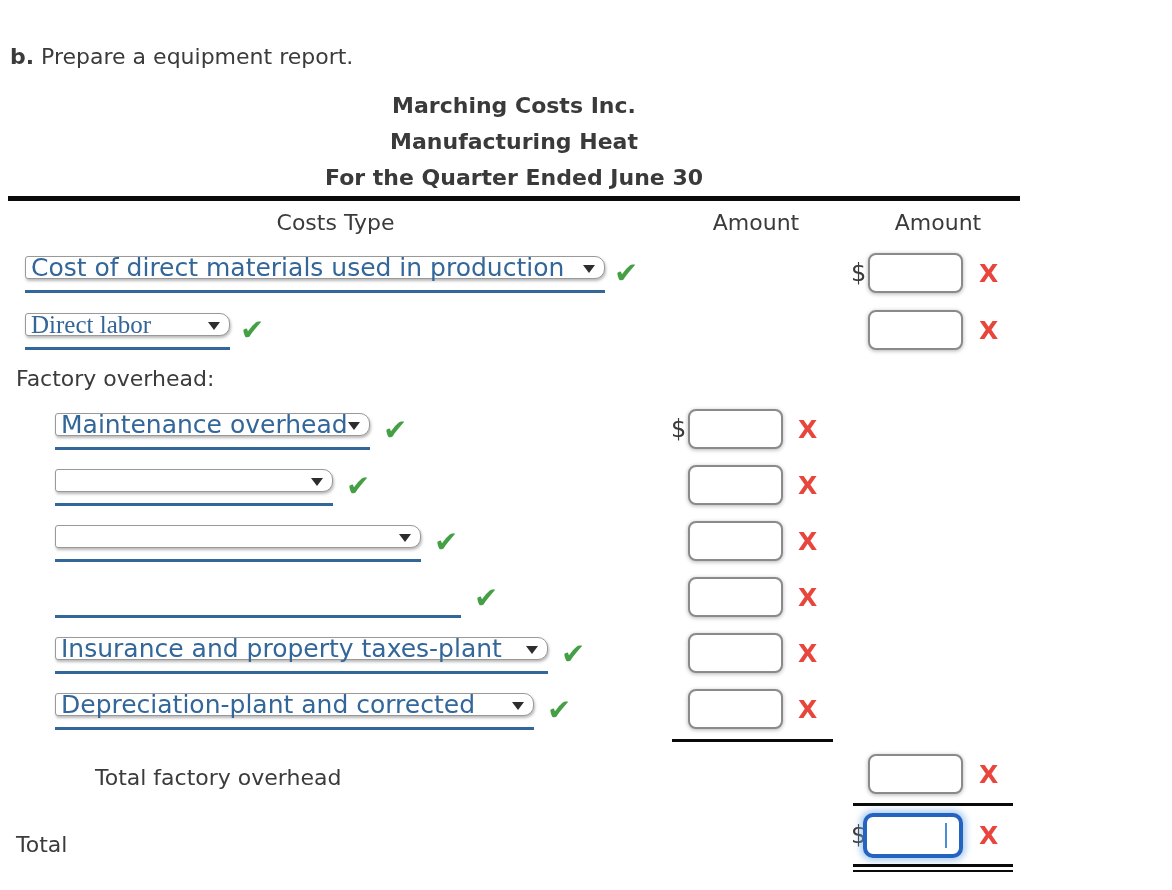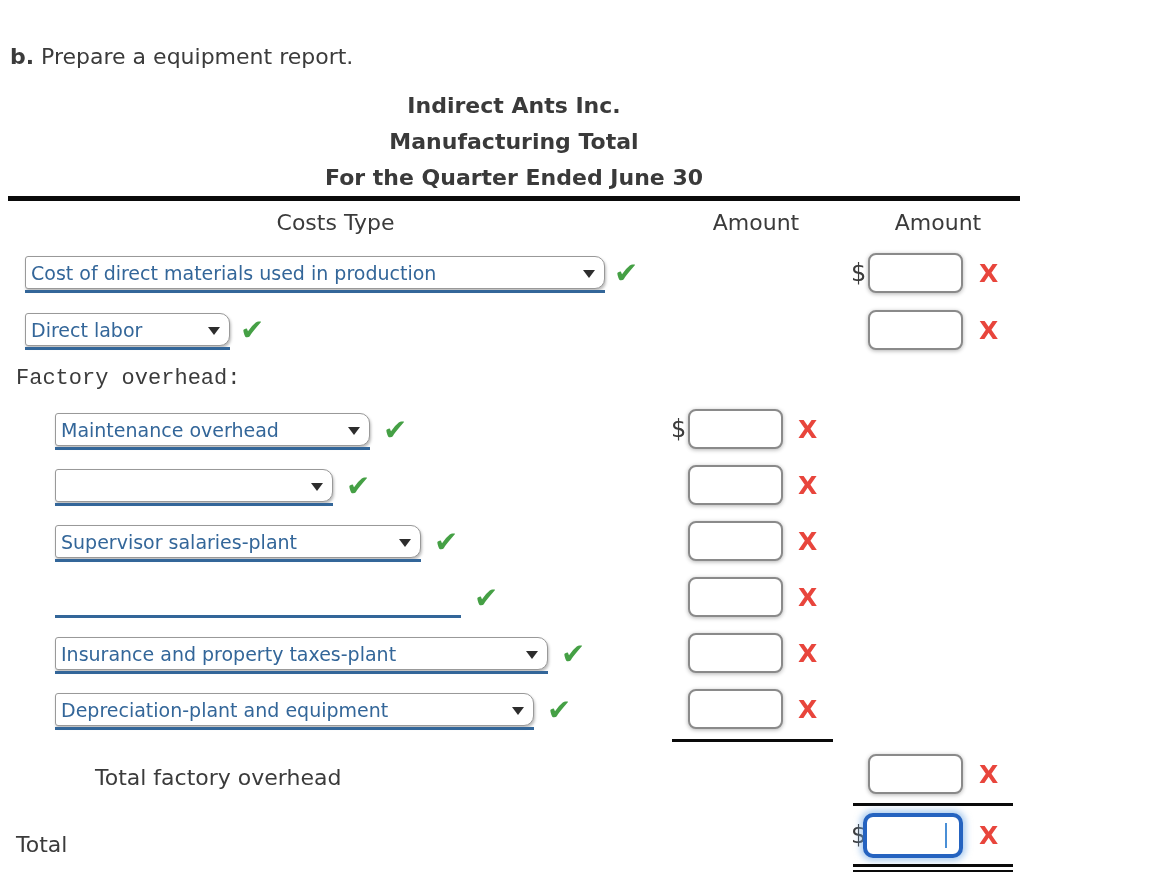--- a/index.html
+++ b/index.html
@@ -8,23 +8,23 @@
     font-family:"DejaVu Sans","Liberation Sans",sans-serif;color:#3b3b3b;
   }
   .abs{position:absolute;}
   .lbl{font-size:22px;color:#3b3b3b;white-space:nowrap;}
   .bold{font-weight:bold;}
   .center{text-align:center;}
   .title-block{line-height:36px;font-weight:bold;font-size:22px;color:#3a3a3a;}
   .thick-rule{background:#0a0a0a;height:5px;}
   .hrule{background:#0a0a0a;height:2.5px;}
   .sel{
-    position:absolute;height:33px;background:#fff;border:1.5px solid #999;
+    position:absolute;height:23px;background:#fff;border:1.5px solid #999;
     border-radius:3px 10px 10px 3px;box-shadow:1px 2px 3px rgba(0,0,0,.28);
-    color:#336699;font-size:19px;display:flex;align-items:center;
+    color:#336699;font-size:25px;display:flex;align-items:center;
     padding:0 28px 0 5px;white-space:nowrap;box-sizing:border-box;cursor:pointer;
   }
   .arrow{
     position:absolute;right:9px;top:50%;margin-top:-3px;width:0;height:0;
     border-left:6px solid transparent;border-right:6px solid transparent;
     border-top:8px solid #2d2d2d;
   }
   .blue-underline{position:absolute;height:3.5px;background:#336699;}
   .check{
     position:absolute;color:#45a045;font-size:29px;height:33px;
@@ -56,72 +56,71 @@
 <body>
 
 <div id="screen">
 
   <div class="abs lbl" style="left:10px;top:44px;">
     <span class="bold">b.</span>
     <span>Prepare a equipment report.</span>
   </div>
 
   <div class="abs title-block center" style="left:8px;top:88px;width:1012px;">
-    <div>Indirect Ants Inc.</div>
-    <div>Manufacturing Total</div>
+    <div>Marching Costs Inc.</div>
+    <div>Manufacturing Heat</div>
     <div>For the Quarter Ended June 30</div>
   </div>
 
   <div class="abs thick-rule" style="left:8px;top:196px;width:1012px;"></div>
 
   <div class="abs lbl center" style="left:8px;top:210px;width:655px;">Costs Type</div>
   <div class="abs lbl center" style="left:700px;top:210px;width:112px;">Amount</div>
   <div class="abs lbl center" style="left:882px;top:210px;width:112px;">Amount</div>
 
   <div class="sel" style="left:25px;top:256px;width:580px;">
     <span>Cost of direct materials used in production</span>
     <span class="arrow"></span>
   </div>
   <div class="blue-underline abs" style="left:25px;top:289.5px;width:580px;"></div>
   <div class="check" style="left:614px;top:256px;">✔</div>
   <div class="dollar" style="left:851px;top:253px;">$</div>
   <input class="ibox" style="left: 868px; top: 253px;" value="">
   <div class="xmark" style="left:979px;top:253px;">X</div>
 
-  <div class="sel" style="left:25px;top:313px;width:205px;">
+  <div class="sel" style="left:25px;top:313px;width:205px;font-family:Liberation Serif, serif;">
     <span>Direct labor</span>
     <span class="arrow"></span>
   </div>
   <div class="blue-underline abs" style="left:25px;top:346.5px;width:205px;"></div>
   <div class="check" style="left:240px;top:313px;">✔</div>
   <input class="ibox" style="left: 868px; top: 310px;" value="">
   <div class="xmark" style="left:979px;top:310px;">X</div>
 
-  <div class="abs lbl" style="left:16px;top:366px;font-family:Liberation Mono, monospace;">Factory overhead:</div>
+  <div class="abs lbl" style="left:16px;top:366px;">Factory overhead:</div>
 
   <div class="sel" style="left:55px;top:413px;width:315px;">
     <span>Maintenance overhead</span>
     <span class="arrow"></span>
   </div>
   <div class="blue-underline abs" style="left:55px;top:446.5px;width:315px;"></div>
   <div class="check" style="left:383px;top:413px;">✔</div>
   <div class="dollar" style="left:671px;top:409px;">$</div>
   <input class="ibox" style="left: 688px; top: 409px;" value="">
   <div class="xmark" style="left:798px;top:409px;">X</div>
 
   <div class="sel" style="left:55px;top:469px;width:278px;">
     <span class="arrow"></span>
   </div>
   <div class="blue-underline abs" style="left:55px;top:502.5px;width:278px;"></div>
   <div class="check" style="left:346px;top:469px;">✔</div>
   <input class="ibox" style="left: 688px; top: 465px;" value="">
   <div class="xmark" style="left:798px;top:465px;">X</div>
 
   <div class="sel" style="left:55px;top:525px;width:366px;">
-    <span>Supervisor salaries-plant</span>
     <span class="arrow"></span>
   </div>
   <div class="blue-underline abs" style="left:55px;top:558.5px;width:366px;"></div>
   <div class="check" style="left:434px;top:525px;">✔</div>
   <input class="ibox" style="left: 688px; top: 521px;" value="">
   <div class="xmark" style="left:798px;top:521px;">X</div>
 
   <div class="blue-underline abs" style="left:55px;top:614.5px;width:406px;"></div>
   <div class="check" style="left:474px;top:581px;">✔</div>
   <input class="ibox" style="left: 688px; top: 577px;" value="">
@@ -130,21 +129,21 @@
   <div class="sel" style="left:55px;top:637px;width:493px;">
     <span>Insurance and property taxes-plant</span>
     <span class="arrow"></span>
   </div>
   <div class="blue-underline abs" style="left:55px;top:670.5px;width:493px;"></div>
   <div class="check" style="left:561px;top:637px;">✔</div>
   <input class="ibox" style="left: 688px; top: 633px;" value="">
   <div class="xmark" style="left:798px;top:633px;">X</div>
 
   <div class="sel" style="left:55px;top:693px;width:479px;">
-    <span>Depreciation-plant and equipment</span>
+    <span>Depreciation-plant and corrected</span>
     <span class="arrow"></span>
   </div>
   <div class="blue-underline abs" style="left:55px;top:726.5px;width:479px;"></div>
   <div class="check" style="left:547px;top:693px;">✔</div>
   <input class="ibox" style="left: 688px; top: 689px;" value="">
   <div class="xmark" style="left:798px;top:689px;">X</div>
 
   <div class="abs hrule" style="left:672px;top:739px;width:161px;"></div>
 
   <div class="abs lbl" style="left:95px;top:765px;">Total factory overhead</div>

